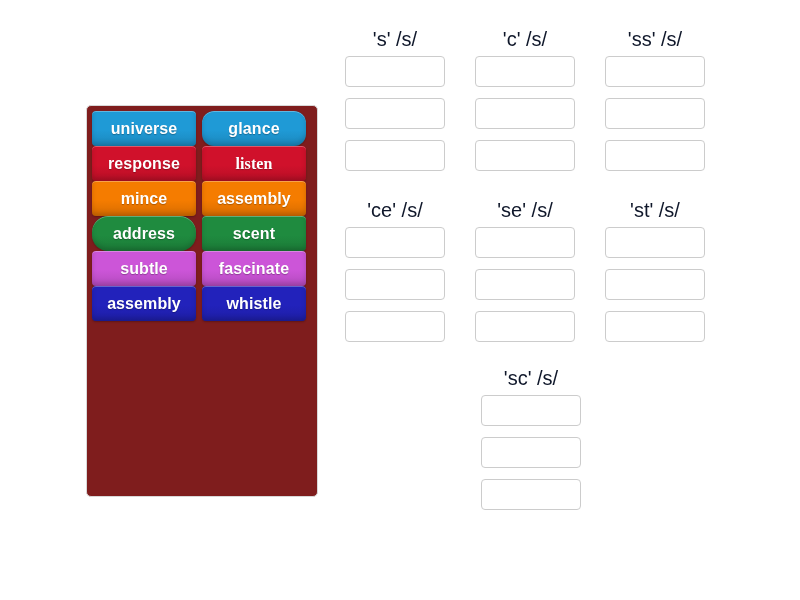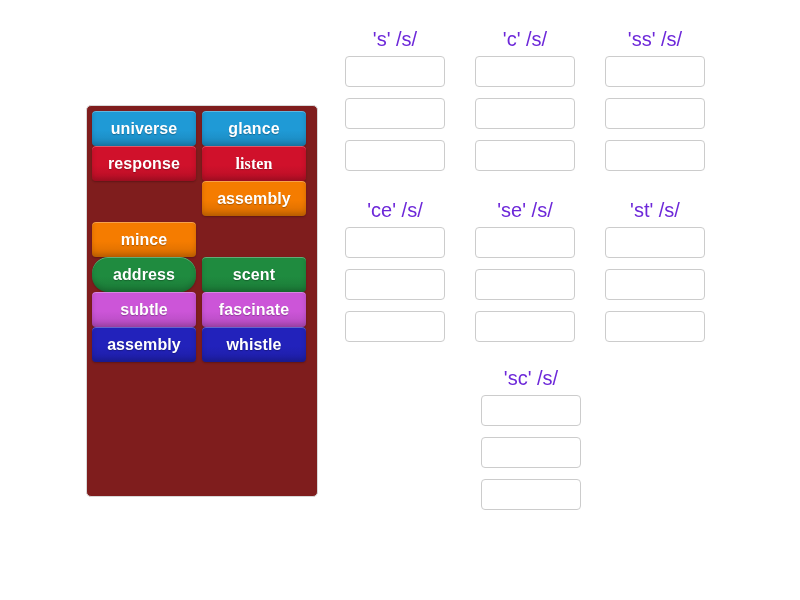--- a/index.html
+++ b/index.html
@@ -66,21 +66,21 @@
     display: flex;
   }
   .category {
     width: 134px;
     display: flex;
     flex-direction: column;
     align-items: center;
   }
   .cat-title {
     font-size: 20px;
-    color: #6d28d9;
+    color: #0f172a;
     line-height: 24px;
     height: 34px;
     display: flex;
     align-items: center;
     justify-content: center;
     white-space: nowrap;
     user-select: none;
   }
   .dropzone-stack {
     display: flex;
@@ -102,24 +102,24 @@
     padding-left: 134px;
   }
   .row-spacer-top { height: 22px; }
   .row-spacer-mid { height: 19px; }
 </style>
 </head>
 <body>
 
 <div id="word-bank">
     <div class="word-tile" style="background: linear-gradient(rgb(31, 154, 214) 0%, rgb(31, 154, 214) 55%, rgba(0, 0, 0, 0.12) 100%), rgb(31, 154, 214);">universe</div>
-    <div class="word-tile" style="background: linear-gradient(rgb(31, 154, 214) 0%, rgb(31, 154, 214) 55%, rgba(0, 0, 0, 0.12) 100%), rgb(31, 154, 214);">glance</div>
+    <div class="word-tile" style="background: linear-gradient(rgb(31, 154, 214) 0%, rgb(31, 154, 214) 55%, rgba(0, 0, 0, 0.12) 100%), rgb(31, 154, 214); border-radius: 12px;">glance</div>
     <div class="word-tile" style="background: linear-gradient(rgb(208, 17, 43) 0%, rgb(208, 17, 43) 55%, rgba(0, 0, 0, 0.12) 100%), rgb(208, 17, 43);">response</div>
     <div class="word-tile" style="background: linear-gradient(rgb(208, 17, 43) 0%, rgb(208, 17, 43) 55%, rgba(0, 0, 0, 0.12) 100%), rgb(208, 17, 43); font-family: Liberation Serif, serif;">listen</div>
-    <div class="word-tile" style="background: linear-gradient(rgb(245, 124, 0) 0%, rgb(245, 124, 0) 55%, rgba(0, 0, 0, 0.12) 100%), rgb(245, 124, 0); margin-top: 41px;">mince</div>
+    <div class="word-tile" style="background: linear-gradient(rgb(245, 124, 0) 0%, rgb(245, 124, 0) 55%, rgba(0, 0, 0, 0.12) 100%), rgb(245, 124, 0);">mince</div>
     <div class="word-tile" style="background: linear-gradient(rgb(245, 124, 0) 0%, rgb(245, 124, 0) 55%, rgba(0, 0, 0, 0.12) 100%), rgb(245, 124, 0);">assembly</div>
     <div class="word-tile" style="background: linear-gradient(rgb(31, 139, 63) 0%, rgb(31, 139, 63) 55%, rgba(0, 0, 0, 0.12) 100%), rgb(31, 139, 63); border-radius: 16px;">address</div>
     <div class="word-tile" style="background: linear-gradient(rgb(31, 139, 63) 0%, rgb(31, 139, 63) 55%, rgba(0, 0, 0, 0.12) 100%), rgb(31, 139, 63);">scent</div>
     <div class="word-tile" style="background: linear-gradient(rgb(204, 85, 216) 0%, rgb(204, 85, 216) 55%, rgba(0, 0, 0, 0.12) 100%), rgb(204, 85, 216);">subtle</div>
     <div class="word-tile" style="background: linear-gradient(rgb(204, 85, 216) 0%, rgb(204, 85, 216) 55%, rgba(0, 0, 0, 0.12) 100%), rgb(204, 85, 216);">fascinate</div>
     <div class="word-tile" style="background: linear-gradient(rgb(34, 34, 187) 0%, rgb(34, 34, 187) 55%, rgba(0, 0, 0, 0.12) 100%), rgb(34, 34, 187);">assembly</div>
     <div class="word-tile" style="background: linear-gradient(rgb(34, 34, 187) 0%, rgb(34, 34, 187) 55%, rgba(0, 0, 0, 0.12) 100%), rgb(34, 34, 187);">whistle</div>
   </div>
 
 <div id="categories">

